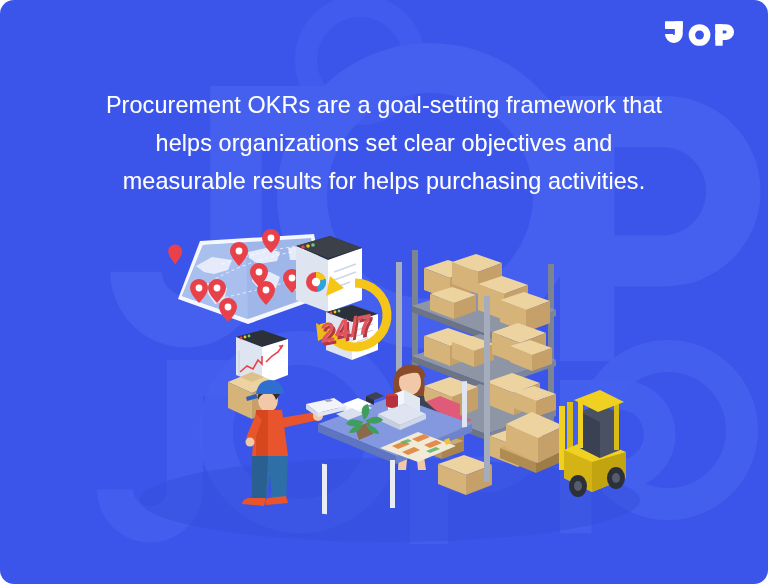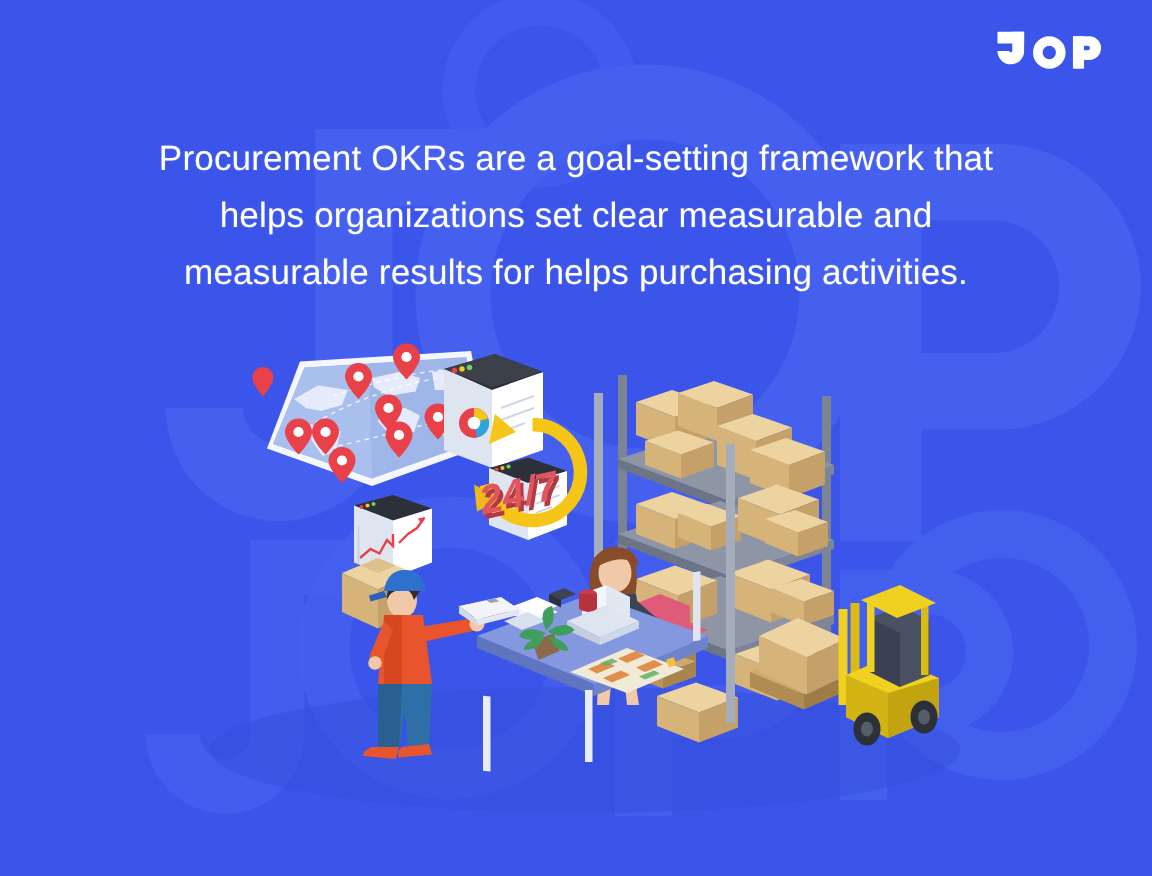--- a/index.html
+++ b/index.html
@@ -2,21 +2,21 @@
 <html><head>
 <meta charset="utf-8">
 <style>
   * { margin:0; padding:0; box-sizing:border-box; }
   html, body {
     width:768px; height:584px; overflow:hidden;
     font-family:"Liberation Sans", sans-serif;
   }
   #stage {
     position:relative; width:768px; height:584px;
-    background:#3b55ea; overflow:hidden;
+    background:#3b55ea; overflow:hidden;border-radius:14px;
   }
 
   
   #watermark {
     position:absolute; left:0; top:0; width:768px; height:584px;
     opacity:1; pointer-events:none;
   }
 
   
   #logo {
@@ -97,21 +97,21 @@
       <circle cx="72" cy="34" r="22" fill="#ffffff"></circle>
       <circle cx="72" cy="34" r="9" fill="#3b55ea"></circle>
 
       <rect x="104" y="12" width="15" height="44" rx="1"></rect>
       <path d="M104 12 h22 a16 16 0 0 1 0 32 h-22 v-13 h20 a3 3 0 0 0 0 -6 h-20 z"></path>
     </g>
   </svg>
 
   <div id="headline">
     <span class="ln">Procurement OKRs are a goal-setting framework that</span>
-    <span class="ln">helps organizations set clear measurable and</span>
+    <span class="ln">helps organizations set clear objectives and</span>
     <span class="ln">measurable results for helps purchasing activities.</span>
   </div>
 
   <svg id="illo" viewBox="0 0 768 584" xmlns="http://www.w3.org/2000/svg">
 
     <ellipse cx="390" cy="500" rx="250" ry="42" fill="#3550dd" opacity="0.55"></ellipse>
 
     <g>
       <path d="M178 299 L200 241 L314 234 L326 296 L248 324 Z" fill="#ffffff" opacity="0.95"></path>
       <path d="M182 296 L203 245 L311 238 L322 293 L248 319 Z" fill="#9fb6e8"></path>

